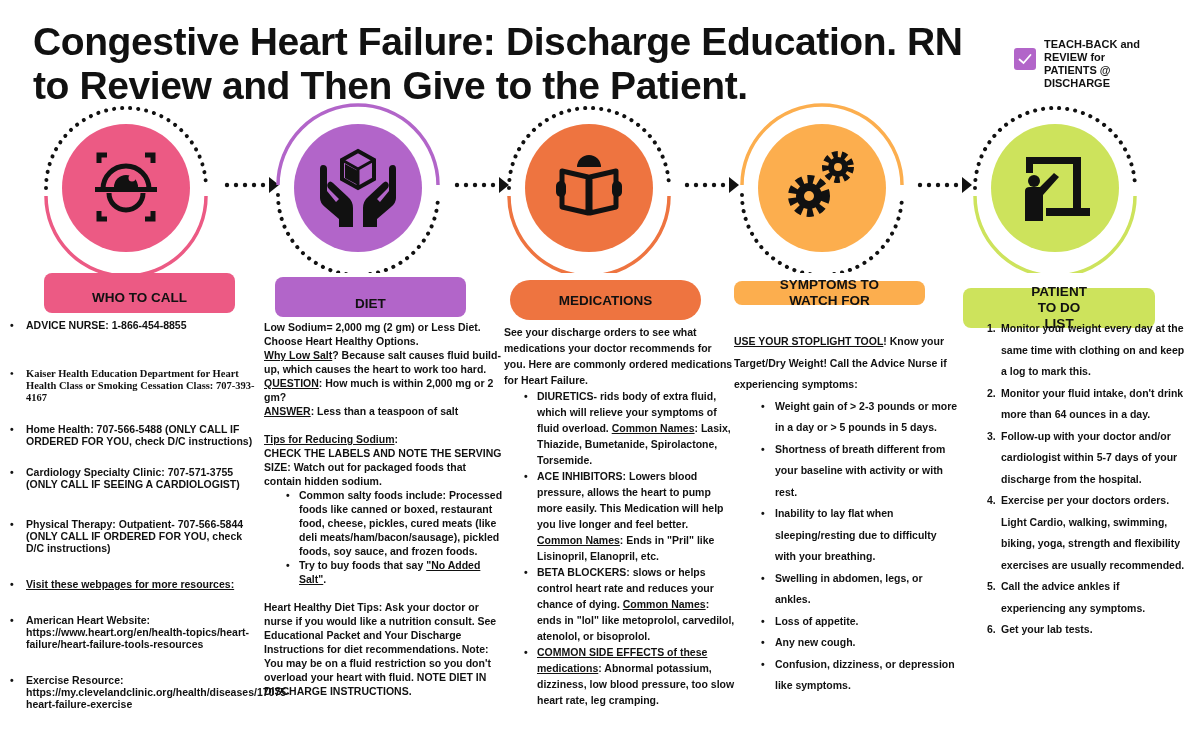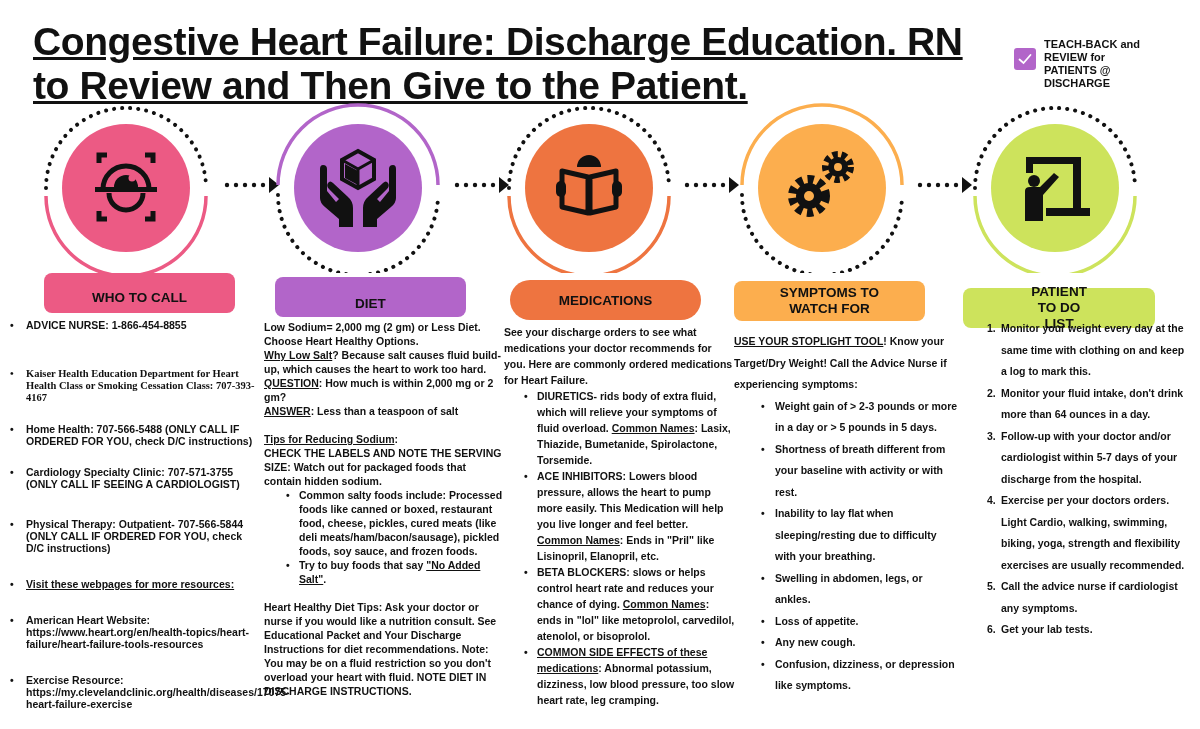--- a/index.html
+++ b/index.html
@@ -2,21 +2,21 @@
 <html><head>
 <meta charset="utf-8">
 <style>
   * { box-sizing: border-box; margin: 0; padding: 0; }
   html, body { width: 1200px; height: 729px; background: #ffffff; overflow: hidden; }
   body { position: relative; font-family: "Liberation Sans", sans-serif; color: #111; }
 
   .title {
     position: absolute; left: 33px; top: 20px; width: 960px;
     font-family: "Liberation Sans", sans-serif; font-weight: 700;
-    font-size: 39px; line-height: 44px; letter-spacing: -0.4px; color: #111; text-decoration: underline;
+    font-size: 39px; line-height: 44px; letter-spacing: -0.4px; color: #111;
   }
   .teach {
     position: absolute; left: 1014px; top: 38px; display: flex; align-items: flex-start; gap: 8px; justify-content: center;
   }
   .teach .box {
     width: 22px; height: 22px; border-radius: 3px; background: #b265c9; margin-top: 10px;
     display: flex; align-items: center; justify-content: center;
   }
   .teach .txt { font-weight: 700; font-size: 11px; line-height: 13px; width: 110px; }
 
@@ -191,21 +191,21 @@
       <circle cx="64" cy="78" r="6"></circle>
       <path d="M55 88 Q55 84 60 84 L70 84 L84 70 L89 74 L73 92 L73 118 L55 118 Z"></path>
       <rect x="76" y="105" width="44" height="8"></rect>
     </g>
   </svg>
 </div>
 
 <div class="pill" style="left:44px; top:273px; width:191px; height:40px; padding-top:10px; background:#ec5a84;">WHO TO CALL</div>
 <div class="pill" style="left:275px; top:277px; width:191px; height:40px; padding-top:14px; background:#b265c9;">DIET</div>
 <div class="pill" style="left:510px; top:280px; width:191px; height:40px; padding-top:2px; background:#ee7440;border-radius:20px;">MEDICATIONS</div>
-<div class="pill" style="left:734px; top:281px; width:191px; height:40px; padding:12px 30px; background:#fcae4e;">SYMPTOMS TO WATCH FOR</div>
+<div class="pill" style="left:734px; top:281px; width:191px; height:24px; padding:12px 30px; background:#fcae4e;">SYMPTOMS TO WATCH FOR</div>
 <div class="pill" style="left:963px; top:288px; width:192px; height:40px; padding:0 68px; background:#cde35c;">PATIENT TO DO LIST</div>
 
 <div class="col who" style="left:0; top:319px; width:262px;">
   <ul>
     <li><span>ADVICE NURSE: 1-866-454-8855</span></li>
     <li style="margin-top:37px;font-family:Liberation Serif, serif;"><span>Kaiser Health Education Department for Heart Health Class or Smoking Cessation Class: 707-393-4167</span></li>
     <li style=""><span>Home Health: 707-566-5488 (ONLY CALL IF ORDERED FOR YOU, check D/C instructions)</span></li>
     <li style=""><span>Cardiology Specialty Clinic: 707-571-3755 (ONLY CALL IF SEEING A CARDIOLOGIST)</span></li>
     <li style="margin-top:28px;"><span> Physical Therapy: Outpatient- 707-566-5844 (ONLY CALL IF ORDERED FOR YOU, check D/C instructions)</span></li>
     <li class="link-head" style="margin-top:24px;"><span>Visit these webpages for more resources: </span></li>
@@ -253,16 +253,16 @@
     <li>Confusion, dizziness, or depression like symptoms.</li>
   </ul>
 </div>
 
 <div class="col todo" style="left:987px; top:318px; width:200px;">
   <ol>
     <li><span class="num">1.</span><span>Monitor your weight every day at the same time with clothing on and keep a log to mark this.</span></li>
     <li><span class="num">2.</span><span>Monitor your fluid intake, don't drink more than 64 ounces in a day.</span></li>
     <li><span class="num">3.</span><span>Follow-up with your doctor and/or cardiologist within 5-7 days of your discharge from the hospital.</span></li>
     <li><span class="num">4.</span><span>Exercise per your doctors orders. Light Cardio, walking, swimming, biking, yoga, strength and flexibility exercises  are usually recommended.</span></li>
-    <li><span class="num">5.</span><span>Call the advice nurse if cardiologist any symptoms.</span></li>
+    <li><span class="num">5.</span><span>Call the advice ankles if experiencing any symptoms.</span></li>
     <li><span class="num">6.</span><span>Get your lab tests.</span></li>
   </ol>
 </div>
 
 </body></html>

